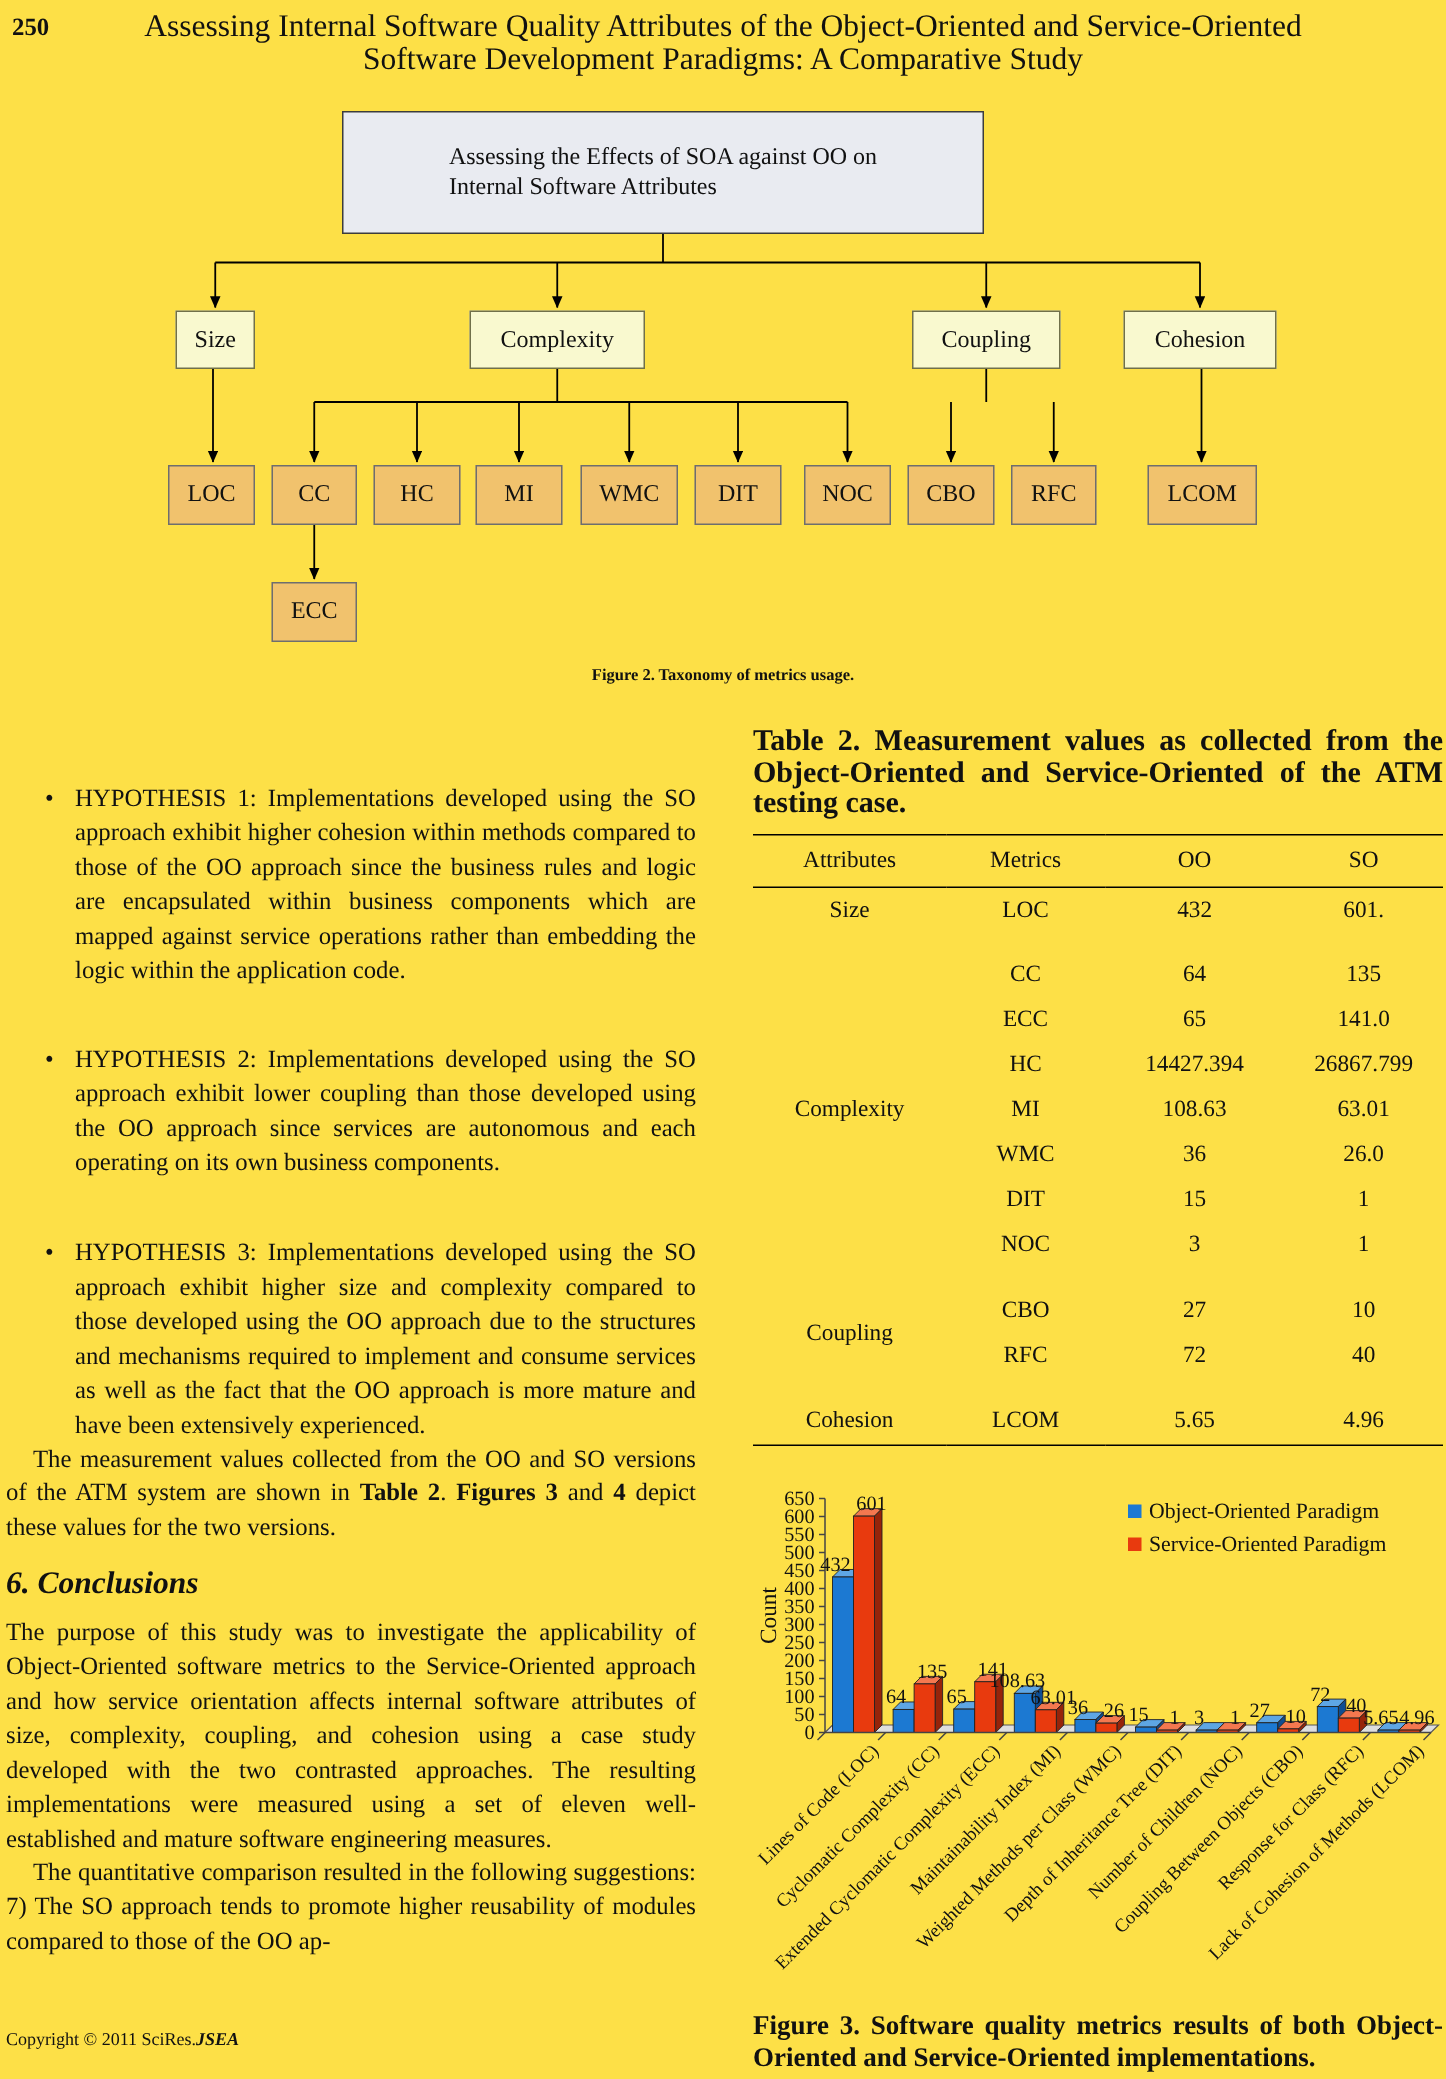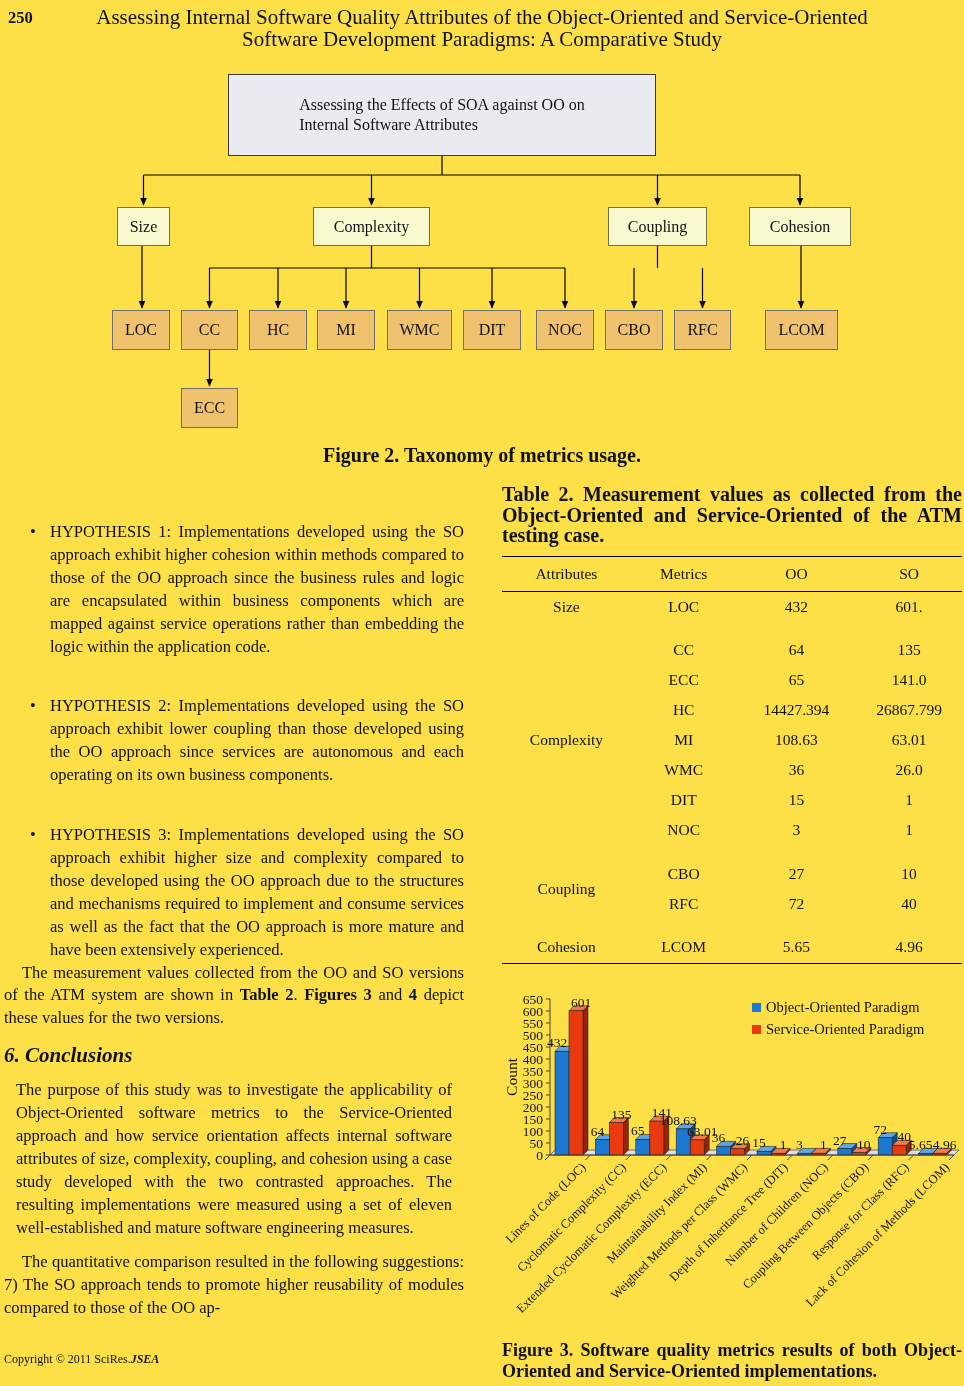--- a/index.html
+++ b/index.html
@@ -25,29 +25,29 @@
   .n-cc{left:73px;width:57px;}
   .n-hc{left:141px;width:58px;}
   .n-mi{left:209px;width:58px;}
   .n-wmc{left:279px;width:65px;}
   .n-dit{left:355px;width:58px;}
   .n-noc{left:428px;width:58px;}
   .n-cbo{left:497px;width:58px;}
   .n-rfc{left:566px;width:57px;}
   .n-lcom{left:657px;width:73px;}
   .n-ecc{left:73px;top:318px;width:57px;height:40px;background:#f1c26d;border:1.3px solid #6e6e6e;}
-  .fig2cap{position:absolute;left:0;top:444px;width:964px;text-align:center;font-weight:bold;font-size:20px;}
+  .fig2cap{position:absolute;left:0;top:444px;width:964px;text-align:center;font-weight:bold;font-size:11px;}
   
   .col{position:absolute;top:484px;font-size:16.5px;line-height:22.9px;text-align:justify;}
   .col-left{left:4px;width:460px;}
   .col-right{left:502px;width:460px;}
   .bullet-item{position:relative;padding-left:46px;margin-top:37px;}
   .bullet-item::before{content:"\2022";position:absolute;left:26px;top:0;}
   .p-indent{text-indent:18px;margin:0;}
-  .p-flush{margin:12px;}
+  .p-flush{margin:0;}
   h2.concl{font-size:21px;margin:14px 0 10px 0;font-family:"Liberation Serif",serif;font-style:italic;}
   b{font-weight:bold;}
   
   .tbl-title{font-weight:bold;font-size:20px;line-height:20.5px;text-align:justify;}
   table.t2{border-collapse:collapse;width:100%;margin-top:10px;border-bottom:1.6px solid #000;}
   table.t2 th{font-weight:normal;font-size:15.5px;border-top:1.6px solid #000;border-bottom:1px solid #000;
               padding:6px 0;text-align:center;}
   table.t2 td{text-align:center;font-size:15.5px;padding:3.5px 0;height:23px;vertical-align:middle;}
   table.t2 tr.group-first td{padding-top:17px;}
   

